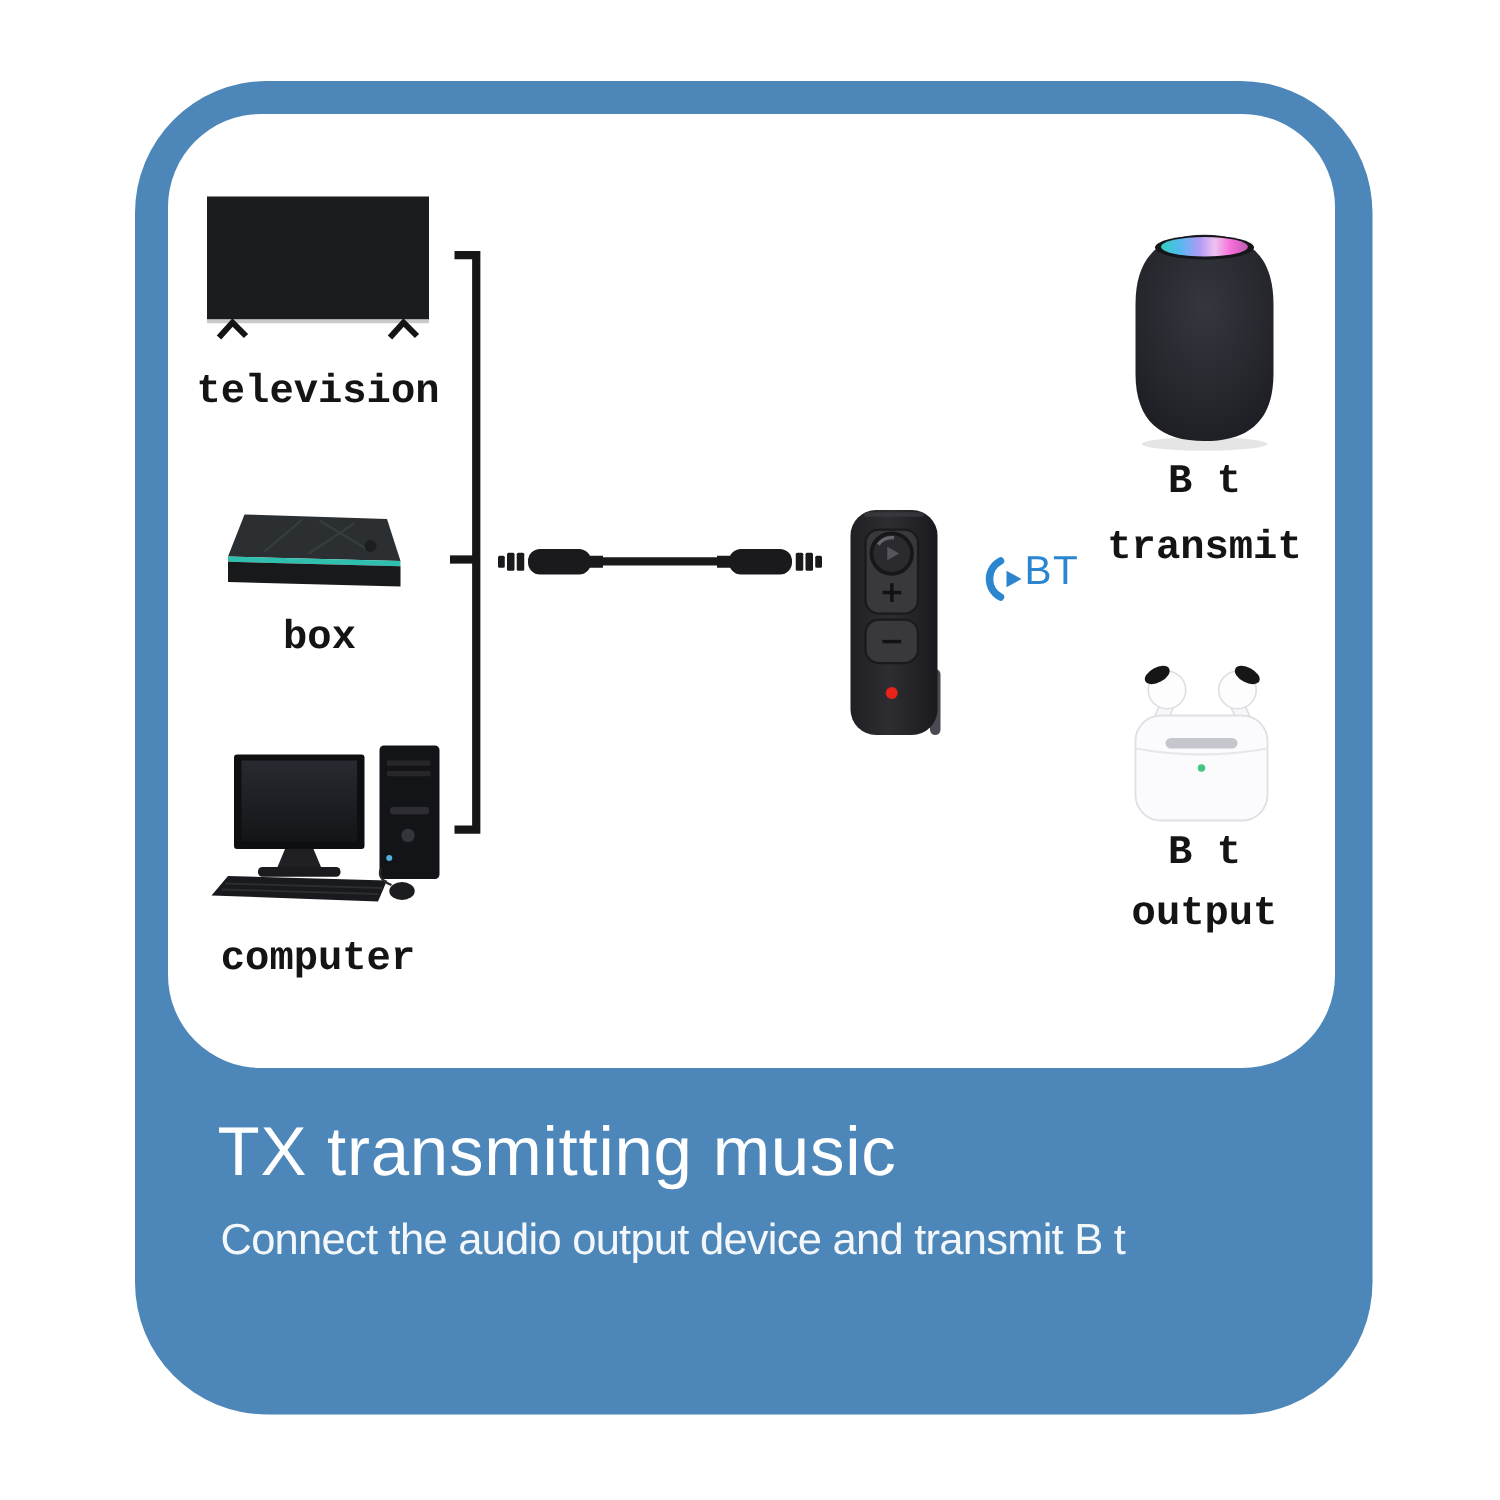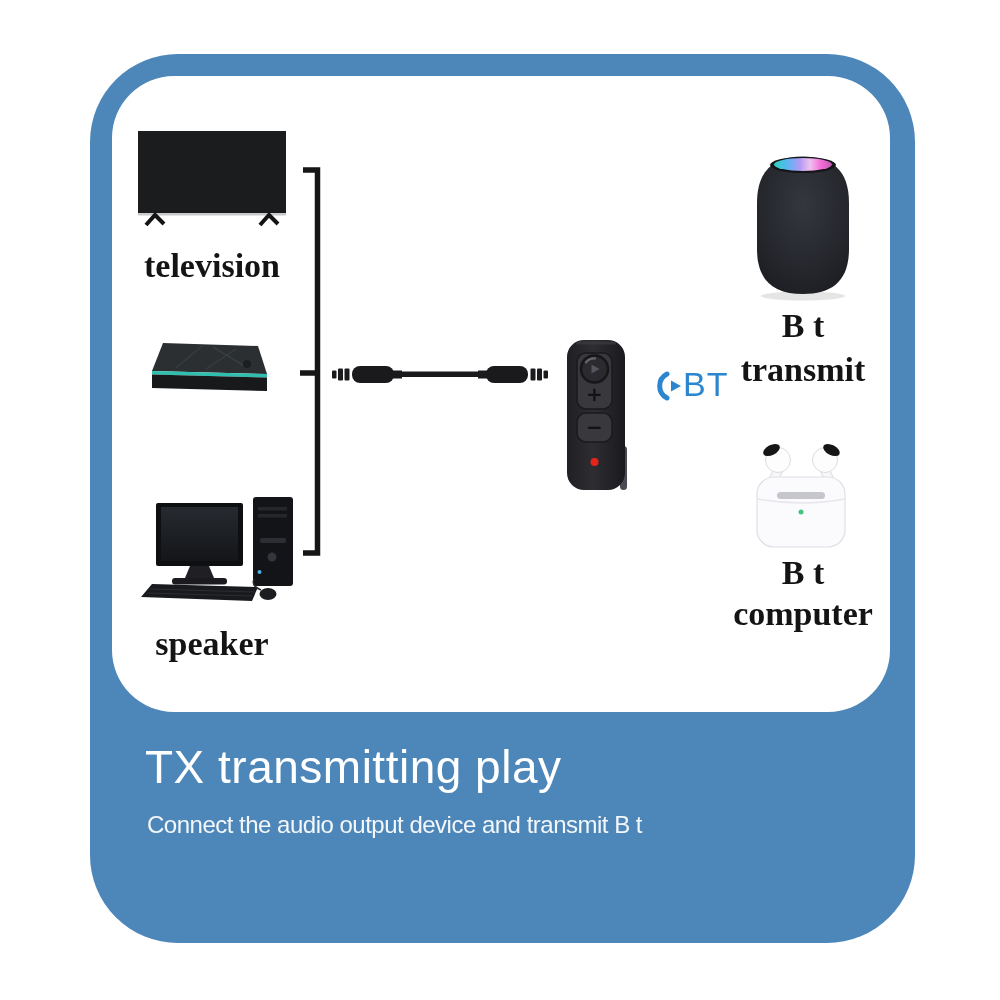--- a/index.html
+++ b/index.html
@@ -12,36 +12,36 @@
     position:absolute; left:90px; top:54px; width:825px; height:889px;
     background:#4d86b8; border-radius:88px;
   }
   .white-panel {
     position:absolute; left:112px; top:76px; width:778px; height:636px;
     background:#ffffff; border-radius:62px;
   }
   .art { position:absolute; left:0; top:0; width:1000px; height:1000px; pointer-events:none; }
   .dev-label {
     position:absolute; text-align:center;
-    font-family:Liberation Serif, serif;
-    font-weight:700; font-size:34px; color:#141414; line-height:1.2;
+    font-family:Liberation Mono, monospace;
+    font-weight:700; font-size:27px; color:#141414; line-height:1.2;
     letter-spacing:0px; white-space:pre;
   }
   .bt-label {
     position:absolute; left:683px; top:365px;
-    font-size:34px; font-weight:400; color:#2b86cf; letter-spacing:1px;
+    font-size:27px; font-weight:400; color:#2b86cf; letter-spacing:1px;
   }
   .footer-title {
     position:absolute; left:145px; top:740px;
     font-size:46px; font-weight:400; color:#ffffff; letter-spacing:0.5px;
     white-space:pre;
   }
   .footer-desc {
     position:absolute; left:147px; width:720px;
-    font-size:24px; font-weight:400; color:#f3f7fa;
+    font-size:29px; font-weight:400; color:#f3f7fa;
     letter-spacing:-0.5px; white-space:pre;
   }
   svg text.btn-glyph {
     font-family:"DejaVu Sans","Liberation Sans",sans-serif;
     font-weight:700; font-size:20px; fill:#121214;
   }
 </style>
 </head>
 <body>
 
@@ -166,26 +166,27 @@
       <circle cx="825" cy="460" r="12.5" fill="#fdfdfe" stroke="#dcdce2" stroke-width="1"></circle>
       <ellipse cx="831.5" cy="450" rx="9" ry="5" transform="rotate(28 831.5 450)" fill="#161616"></ellipse>
       <rect x="757" y="477" width="88" height="70" rx="17" fill="#fbfbfd" stroke="#dfdfe5" stroke-width="1.2"></rect>
       <path d="M 757 499 Q 801 507 845 499" stroke="#e6e6ec" stroke-width="1.5" fill="none"></path>
       <rect x="777" y="492" width="48" height="7" rx="3.5" fill="#c6c6cd"></rect>
       <circle cx="801" cy="512" r="2.5" fill="#43c57f"></circle>
     </g>
   </svg>
 
   <div class="dev-label" style="left:130px; top:246px; width:164px;">television</div>
-  <div class="dev-label" style="left:130px; top:624px; width:164px;">speaker</div>
+  <div class="dev-label" style="left:131px; top:410px; width:164px;">box</div>
+  <div class="dev-label" style="left:130px; top:624px; width:164px;">computer</div>
 
   <div class="dev-label" style="left:720px; top:306px; width:166px;">B t</div>
   <div class="dev-label" style="left:720px; top:350px; width:166px;">transmit</div>
 
   <div class="dev-label" style="left:720px; top:553px; width:166px;">B t</div>
-  <div class="dev-label" style="left:720px; top:594px; width:166px;">computer</div>
+  <div class="dev-label" style="left:720px; top:594px; width:166px;">output</div>
 
   <div class="bt-label">BT</div>
 
-  <div class="footer-title">TX transmitting play</div>
+  <div class="footer-title">TX transmitting music</div>
   <div class="footer-desc" style="top:811px;">Connect the audio output device and transmit B t</div>
 
 </div>
 
 </body></html>

